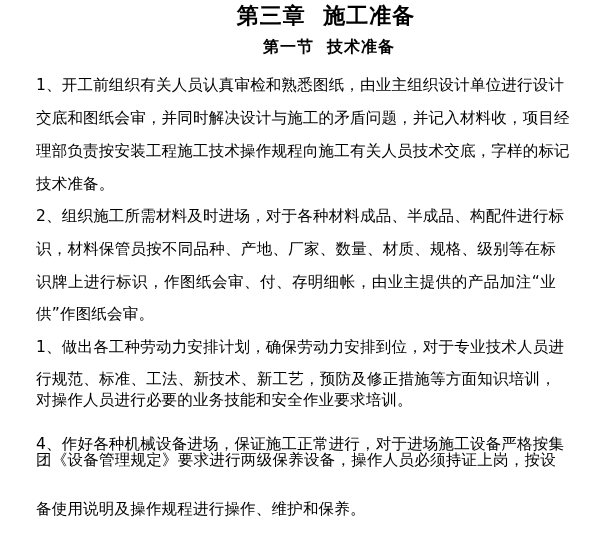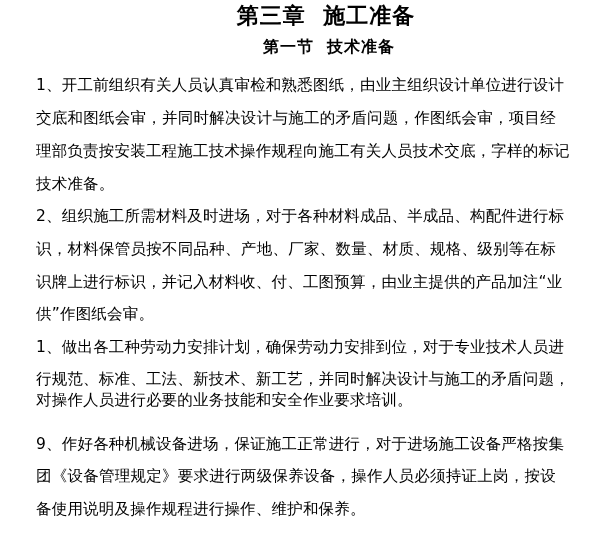--- a/index.html
+++ b/index.html
@@ -17,36 +17,36 @@
 </style>
 </head>
 <body>
 
 <div>
   <div class="title">第三章  施工准备</div>
   <div class="subtitle">第一节  技术准备</div>
 
   <div>
     <div class="line justify" style="top:75px">1、开工前组织有关人员认真审检和熟悉图纸，由业主组织设计单位进行设计</div>
-    <div class="line justify" style="top:108px">交底和图纸会审，并同时解决设计与施工的矛盾问题，作图纸会审，项目经</div>
+    <div class="line justify" style="top:108px">交底和图纸会审，并同时解决设计与施工的矛盾问题，并记入材料收，项目经</div>
     <div class="line justify" style="top:141px">理部负责按安装工程施工技术操作规程向施工有关人员技术交底，字样的标记</div>
     <div class="line" style="top:174px">技术准备。</div>
   </div>
 
   <div>
     <div class="line justify" style="top:206px">2、组织施工所需材料及时进场，对于各种材料成品、半成品、构配件进行标</div>
     <div class="line justify" style="top:239px">识，材料保管员按不同品种、产地、厂家、数量、材质、规格、级别等在标</div>
-    <div class="line justify" style="top:272px">识牌上进行标识，并记入材料收、付、工图预算，由业主提供的产品加注“业</div>
+    <div class="line justify" style="top:272px">识牌上进行标识，作图纸会审、付、存明细帐，由业主提供的产品加注“业</div>
     <div class="line" style="top:304px">供”作图纸会审。</div>
   </div>
 
   <div>
     <div class="line justify" style="top:337px">1、做出各工种劳动力安排计划，确保劳动力安排到位，对于专业技术人员进</div>
-    <div class="line justify" style="top:369px">行规范、标准、工法、新技术、新工艺，并同时解决设计与施工的矛盾问题，</div>
+    <div class="line justify" style="top:369px">行规范、标准、工法、新技术、新工艺，预防及修正措施等方面知识培训，</div>
     <div class="line" style="top:390px">对操作人员进行必要的业务技能和安全作业要求培训。</div>
   </div>
 
   <div>
-    <div class="line justify" style="top:434px">9、作好各种机械设备进场，保证施工正常进行，对于进场施工设备严格按集</div>
-    <div class="line justify" style="top:466px">团《设备管理规定》要求进行两级保养设备，操作人员必须持证上岗，按设</div>
+    <div class="line justify" style="top:434px">4、作好各种机械设备进场，保证施工正常进行，对于进场施工设备严格按集</div>
+    <div class="line justify" style="top:450px">团《设备管理规定》要求进行两级保养设备，操作人员必须持证上岗，按设</div>
     <div class="line" style="top:499px">备使用说明及操作规程进行操作、维护和保养。</div>
   </div>
 </div>
 
 </body></html>

